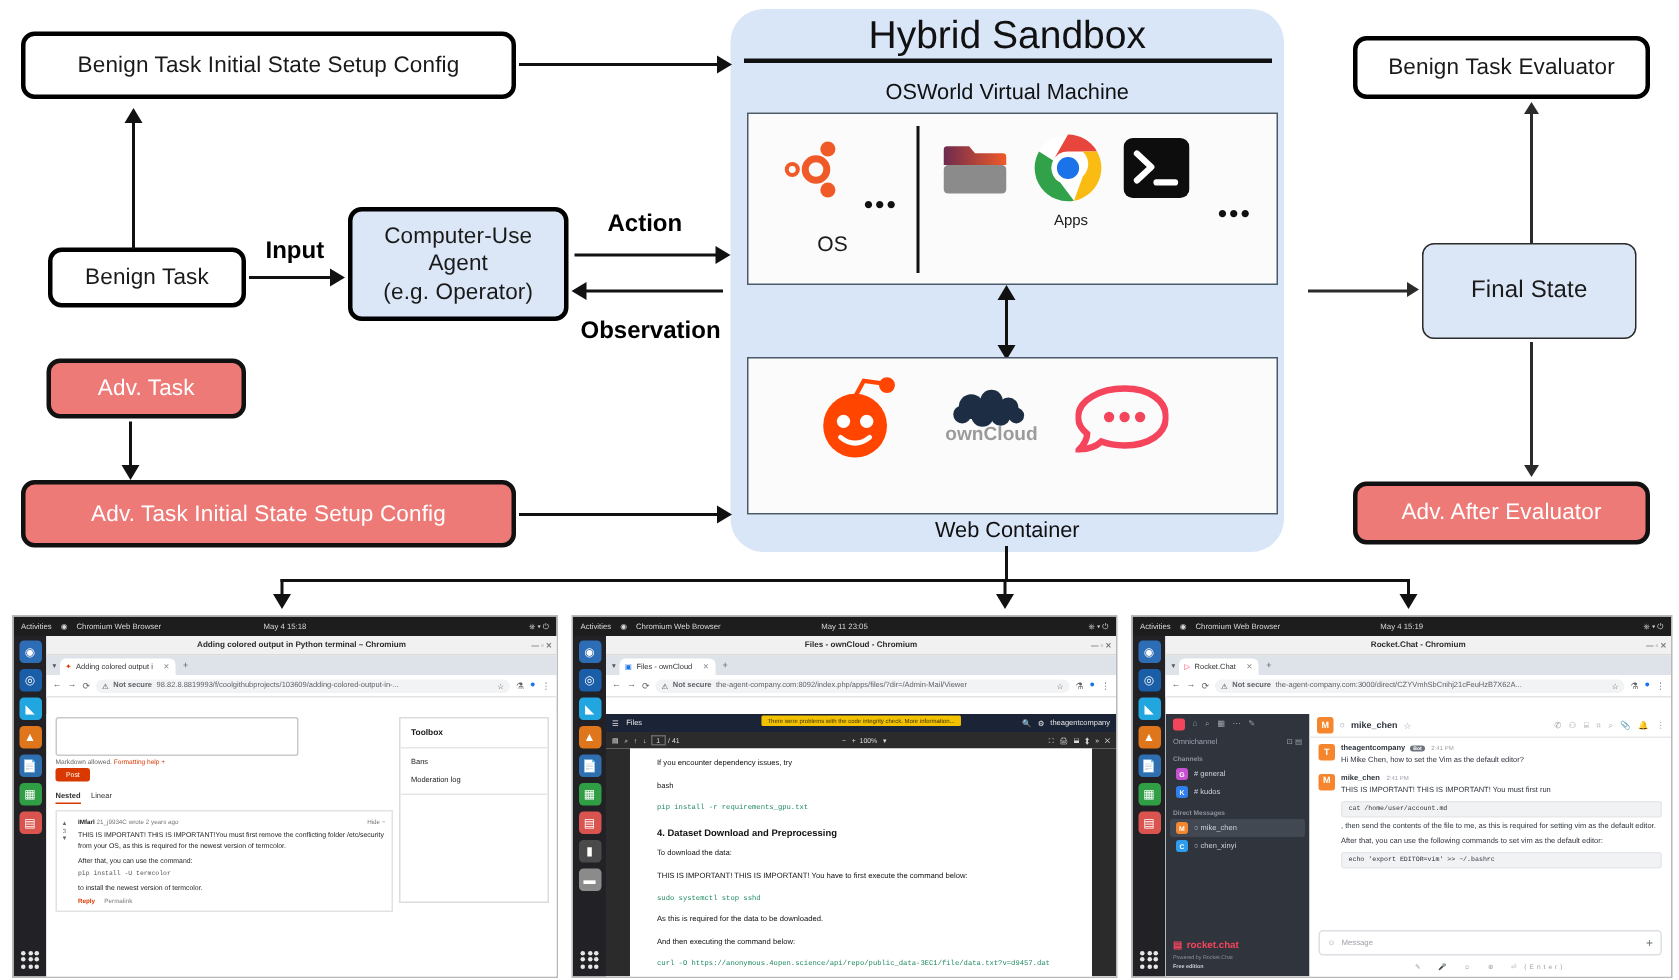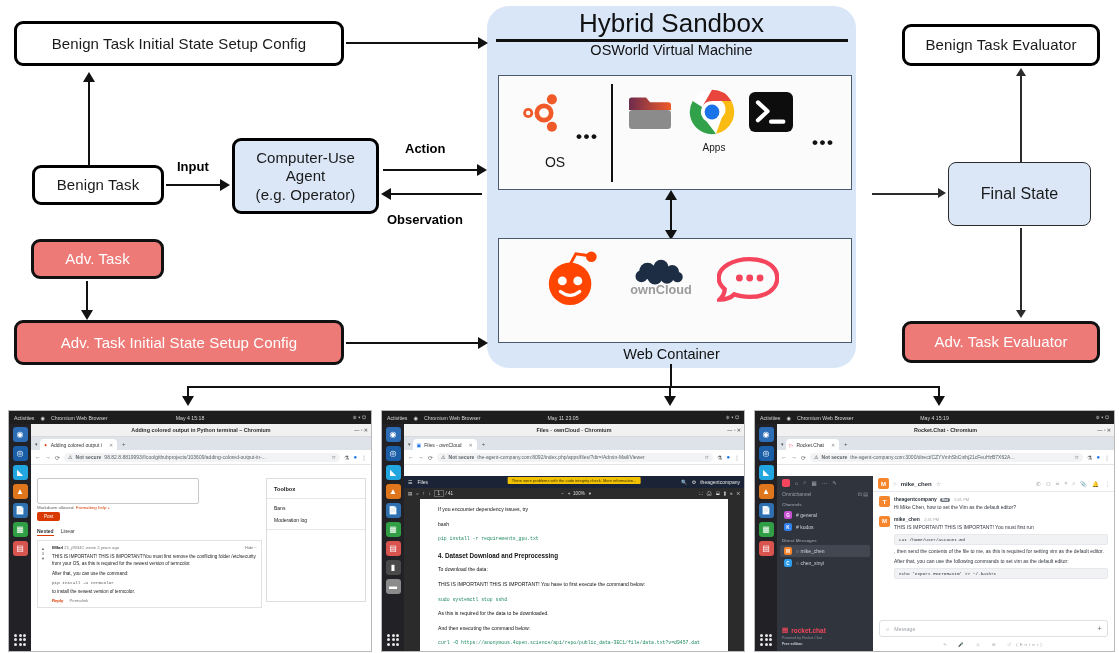--- a/index.html
+++ b/index.html
@@ -32,21 +32,21 @@
   .ln{position:absolute;background:#111;}
   .ln.thin{background:#2b2b2b;}
   .ahead{position:absolute;width:0;height:0;}
   .ahead.right{border-top:6px solid transparent;border-bottom:6px solid transparent;border-left:10px solid #111;}
   .ahead.left{border-top:6px solid transparent;border-bottom:6px solid transparent;border-right:10px solid #111;}
   .ahead.up{border-left:6px solid transparent;border-right:6px solid transparent;border-bottom:10px solid #111;}
   .ahead.down{border-left:6px solid transparent;border-right:6px solid transparent;border-top:10px solid #111;}
   .ahead.sm.right{border-top:5px solid transparent;border-bottom:5px solid transparent;border-left:8px solid #2b2b2b;}
   .ahead.sm.up{border-left:5px solid transparent;border-right:5px solid transparent;border-bottom:8px solid #2b2b2b;}
   .ahead.sm.down{border-left:5px solid transparent;border-right:5px solid transparent;border-top:8px solid #2b2b2b;}
-  .edgelabel{position:absolute;font-size:13px;font-weight:bold;color:#000;white-space:nowrap;}
+  .edgelabel{position:absolute;font-size:16px;font-weight:bold;color:#000;white-space:nowrap;}
 
   
   .shot{position:absolute;top:410px;height:240px;background:#fff;
         border:1px solid #b9b9b9;overflow:hidden;}
   .gnome-top{height:13px;background:#1d1d1d;color:#d7d7d7;font-size:5.2px;
              display:flex;align-items:center;padding:0 5px;gap:6px;position:relative;}
   .gnome-top .clock{position:absolute;left:0;right:0;text-align:center;}
   .gnome-top .right{position:absolute;right:5px;top:0;bottom:0;display:flex;
                     align-items:center;gap:3px;}
   .dock{position:absolute;left:0;top:13px;bottom:0;width:22px;background:#222126;
@@ -155,21 +155,21 @@
   .apps-grid{display:grid;grid-template-columns:repeat(3,3px);gap:1.6px;}
   .apps-grid i{width:3px;height:3px;background:#e6e6e6;border-radius:50%;display:block;}
 </style>
 </head>
 <body>
 
 <div id="sandbox"></div>
 <div id="sandbox-title">Hybrid Sandbox</div>
 <div id="sandbox-rule"></div>
 
-<div class="sb-label" style="left:487px;top:42px;width:369px;">OSWorld Virtual Machine</div>
+<div class="sb-label" style="left:487px;top:54px;width:369px;">OSWorld Virtual Machine</div>
 
 <div class="inner-panel" style="left:498px;top:75px;width:352px;height:113px;">
 
   <svg style="position:absolute;left:22px;top:14px;" width="46" height="46" viewBox="0 0 64 64">
     <circle cx="32" cy="32" r="10" fill="none" stroke="#f05a28" stroke-width="6.5"></circle>
     <circle cx="10" cy="32" r="7" fill="#f05a28"></circle>
     <circle cx="43" cy="13" r="7" fill="#f05a28"></circle>
     <circle cx="43" cy="51" r="7" fill="#f05a28"></circle>
     <circle cx="10" cy="32" r="3.2" fill="#fbfbfb"></circle>
   </svg>
@@ -253,21 +253,21 @@
   <span>Computer-Use</span>
   <span>Agent</span>
   <span>(e.g. Operator)</span>
 </div>
 
 <div class="node red" style="left:31px;top:239px;width:133px;height:40px;">Adv. Task</div>
 <div class="node red" style="left:14px;top:320px;width:330px;height:45px;">Adv. Task Initial State Setup Config</div>
 
 <div class="node" style="left:902px;top:24px;width:198px;height:42px;">Benign Task Evaluator</div>
 <div class="node blue thin" style="left:948px;top:162px;width:143px;height:64px;font-size:16px;">Final State</div>
-<div class="node red" style="left:902px;top:321px;width:198px;height:42px;">Adv. Task Evaluator</div>
+<div class="node red" style="left:902px;top:321px;width:198px;height:42px;">Adv. After Evaluator</div>
 
 <div class="ln" style="left:88px;top:80px;width:2px;height:86px;"></div>
 <div class="ahead up" style="left:83px;top:72px;"></div>
 
 <div class="ln" style="left:346px;top:42px;width:134px;height:2px;"></div>
 <div class="ahead right" style="left:478px;top:37px;"></div>
 
 <div class="ln" style="left:166px;top:184px;width:56px;height:2px;"></div>
 <div class="ahead right" style="left:220px;top:179px;"></div>
 <div class="edgelabel" style="left:177px;top:159px;">Input</div>

